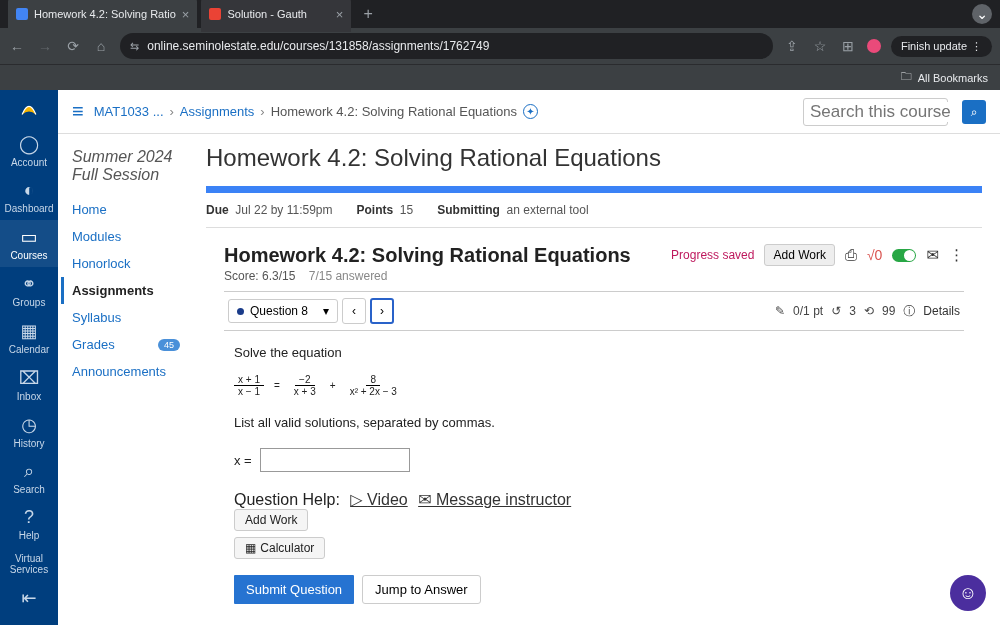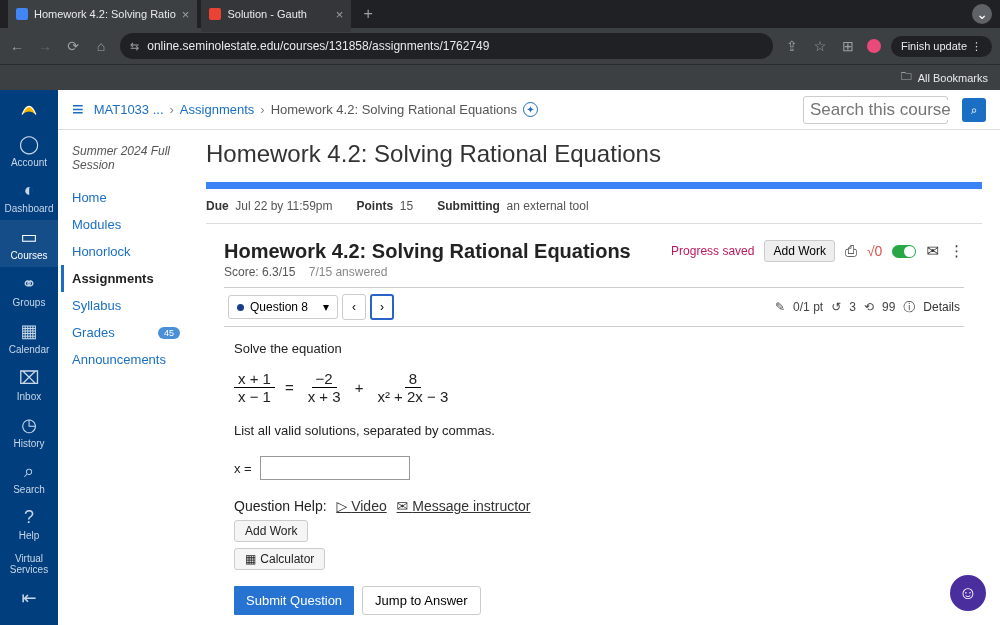--- a/index.html
+++ b/index.html
@@ -38,21 +38,21 @@
 .bc-link { color: #1a6fc4; cursor: pointer; }
 .bc-sep { color: #888; }
 .bc-current { color: #555; }
 .bc-icon { color: #1a6fc4; border: 1.5px solid #1a6fc4; border-radius: 50%; width:15px; height:15px; display:inline-flex; align-items:center; justify-content:center; font-size:10px;}
 .search-box { margin-left: auto; border: 1px solid #ccc; border-radius: 3px; height: 28px; width: 145px; display: flex; align-items: center; padding: 0 6px; }
 .search-box input { border: none; outline: none; font-size: 17px; flex: 1; color: #888; }
 .search-btn { width: 24px; height: 24px; background: #1a6fc4; color: #fff; display: flex; align-items: center; justify-content: center; border-radius: 3px; font-size: 12px; margin-left:4px;}
 
 .body { flex: 1; display: flex; }
 .course-nav { width: 130px; padding: 14px 0 0 14px; }
-.session-label { font-size: 12px; font-style: italic; color: #555; margin-bottom: 12px; }
+.session-label { font-size: 16px; font-style: italic; color: #555; margin-bottom: 12px; }
 .cnav-item { font-size: 13px; color: #1a6fc4; padding: 6px 0; cursor: pointer; display:flex; align-items:center;text-align:center; }
 .cnav-item.active { color: #222; font-weight: 600; border-left: 3px solid #1a6fc4; padding-left: 8px; margin-left: -11px; }
 .badge { margin-left: auto; background: #4a90d9; color:#fff; font-size:9px; border-radius: 8px; padding: 1px 6px; margin-right:8px;}
 
 .main { flex: 1; padding: 10px 18px; overflow-y: auto; }
 .page-title { font-size: 24px; font-weight: 500; color: #333; margin-bottom: 14px; }
 .meta-row { font-size: 12px; display: flex; gap: 24px; padding: 10px 0; border-top: 7px solid #3b82f6; border-bottom: 1px solid #ddd; margin-bottom: 16px; }
 .meta-row b { color: #333; }
 .meta-row span { color: #555; }
 
@@ -72,28 +72,28 @@
 .q-select { border: 1px solid #ccc; padding: 4px 8px; border-radius: 3px; display:flex; align-items:center; gap:6px; cursor:pointer; min-width:110px;}
 .q-dot { width:7px; height:7px; background:#1a3c8a; border-radius:50%; }
 .q-caret { margin-left:auto; }
 .nav-btn { border: 1px solid #ccc; width: 24px; height: 26px; display: flex; align-items: center; justify-content: center; cursor: pointer; margin-left:4px; border-radius:3px;}
 .nav-btn.next { border: 2px solid #2962c9; }
 .q-meta { margin-left: auto; color: #444; display:flex; gap:8px; align-items:center;}
 .q-meta .lnk { color: #333; cursor:pointer; text-decoration:none;}
 
 .question-body { padding: 0 10px; font-size: 13px; color: #222; }
 .prompt { margin-bottom: 14px; }
-.equation { font-family: "Cambria Math", "STIX", serif; font-size: 15px; display:flex; align-items:center; gap:10px; margin-bottom: 18px;}
+.equation { font-family: "Cambria Math", "STIX", serif; font-size: 10px; display:flex; align-items:center; gap:10px; margin-bottom: 18px;}
 .frac { display:inline-flex; flex-direction:column; align-items:center; }
 .frac .num { border-bottom: 1px solid #000; padding: 0 4px; }
 .frac .den { padding: 0 4px; }
 .instruction { margin-bottom: 18px; }
 .answer-row { display:flex; align-items:center; gap:8px; margin-bottom: 18px; font-family: "Cambria Math", serif;}
 .answer-input { border: 1px solid #999; height: 24px; width: 150px; padding: 0 4px; }
-.help-row { font-size: 14px; margin-bottom: 6px; }
+.help-row { font-size: 16px; }
 .help-row a { color: #333; text-decoration: underline; margin-left: 6px; cursor:pointer;}
 .small-btn { border: 1px solid #ccc; background: #f5f5f5; padding: 3px 10px; font-size: 12px; border-radius: 3px; cursor: pointer; margin-bottom:6px; display:inline-flex; align-items:center; gap:4px;}
 .submit-row { margin-top: 10px; display:flex; gap:8px;}
 .submit-btn { background: #2673d1; color: #fff; border: none; padding: 6px 12px; font-size: 13px; border-radius: 1px; cursor: pointer; }
 .jump-btn { background: #fff; border: 1px solid #ccc; padding: 6px 12px; font-size: 13px; border-radius: 3px; cursor: pointer; }
 
 .a11y-fab { position: absolute; right: 14px; bottom: 14px; width: 36px; height: 36px; background: #4b2e9e; border-radius: 50%; color:#fff; display:flex; align-items:center; justify-content:center; font-size:18px;}
 </style>
 </head>
 <body>

